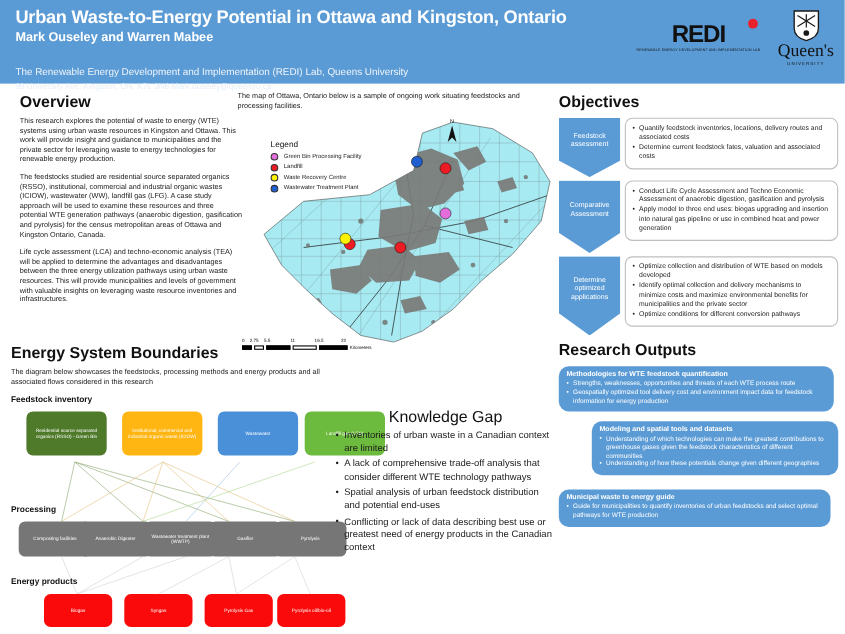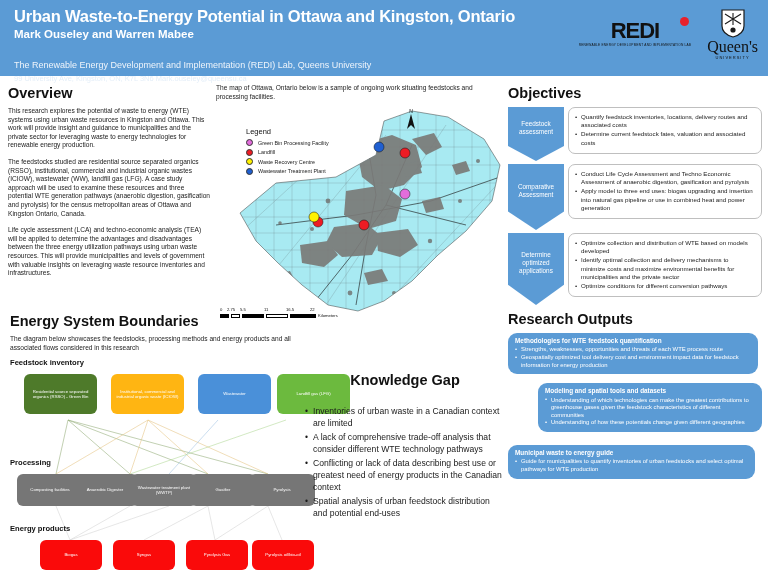--- a/index.html
+++ b/index.html
@@ -46,21 +46,21 @@
     font-size: 3.2px; color: #111; letter-spacing: 0.2px; line-height: 4.4px; margin-top: 1px;
   }
   .queens-logo { text-align: center; color: #111; }
   .queens-crest { width: 26px; height: 30px; margin: 0 auto 1px; display:block; }
   .queens-word {
     font-family: "Liberation Serif", serif; font-size: 16px; line-height: 16px; color:#111;
   }
   .queens-sub { font-size: 4px; letter-spacing: 1px; color:#111; }
 
   
-  .col-left  { position: absolute; left: 8px;  top: 84px; width: 203px; }
+  .col-left  { position: absolute; left: 18px;  top: 84px; width: 203px; }
   .col-mid   { position: absolute; left: 216px; top: 84px; width: 290px; }
   .col-right { position: absolute; left: 508px; top: 84px; width: 254px; }
 
   .sec-h1 {
     font-size: 14.5px; font-weight: bold; color: #111; line-height: 18px; margin-bottom: 5px;
   }
   .sec-h1.center { }
   .body-p {
     font-size: 6.6px; color: #222; line-height: 8.6px; text-align: left; margin-bottom: 8px;
   }
@@ -126,21 +126,21 @@
   .diag-svg { position: absolute; left: 0; top: 0; pointer-events: none; }
   .row-label { font-size: 7.6px; font-weight: bold; color: #111; position: absolute; }
   .node {
     position: absolute; border-radius: 6px; color: #fff; display: flex;
     align-items: center; justify-content: center; text-align: center;
     font-size: 4.3px; line-height: 5.4px; padding: 2px;
   }
 
   
   .kg { position: absolute; left: 305px; top: 372px; width: 200px; }
-  .kg-title { font-size: 14.5px; font-weight: bold; text-align: center; color:#111; margin-bottom: 18px; }
+  .kg-title { font-size: 14.5px; font-weight: normal; text-align: center; color:#111; margin-bottom: 2px; }
   .kg ul { list-style: none; }
   .kg li {
     font-size: 8.6px; color: #1a1a1a; line-height: 11.6px; padding-left: 8px;
     position: relative; margin-bottom: 3px;
   }
   .kg li:before { content:"•"; position:absolute; left:0; top:-0.5px; }
 </style>
 </head>
 <body>
 
@@ -415,18 +415,18 @@
       <div class="node" style="left:176px; top:182px; width:62px; height:30px; background:#fa0a0a">Pyrolysis Gas</div>
       <div class="node" style="left:242px; top:182px; width:62px; height:30px; background:#fa0a0a">Pyrolysis oil/bio-oil</div>
     </div>
   </div>
 
   <div class="kg">
     <div class="kg-title">Knowledge Gap</div>
     <ul>
       <li>Inventories of urban waste  in a Canadian context are limited</li>
       <li>A lack of comprehensive trade-off analysis that consider different WTE technology pathways</li>
+      <li>Spatial analysis of urban feedstock distribution and potential end-uses</li>
       <li>Conflicting or lack of data describing best use or greatest need of energy products in the Canadian context</li>
-      <li>Spatial analysis of urban feedstock distribution and potential end-uses</li>
     </ul>
   </div>
 
 </div>
 
 </body></html>

